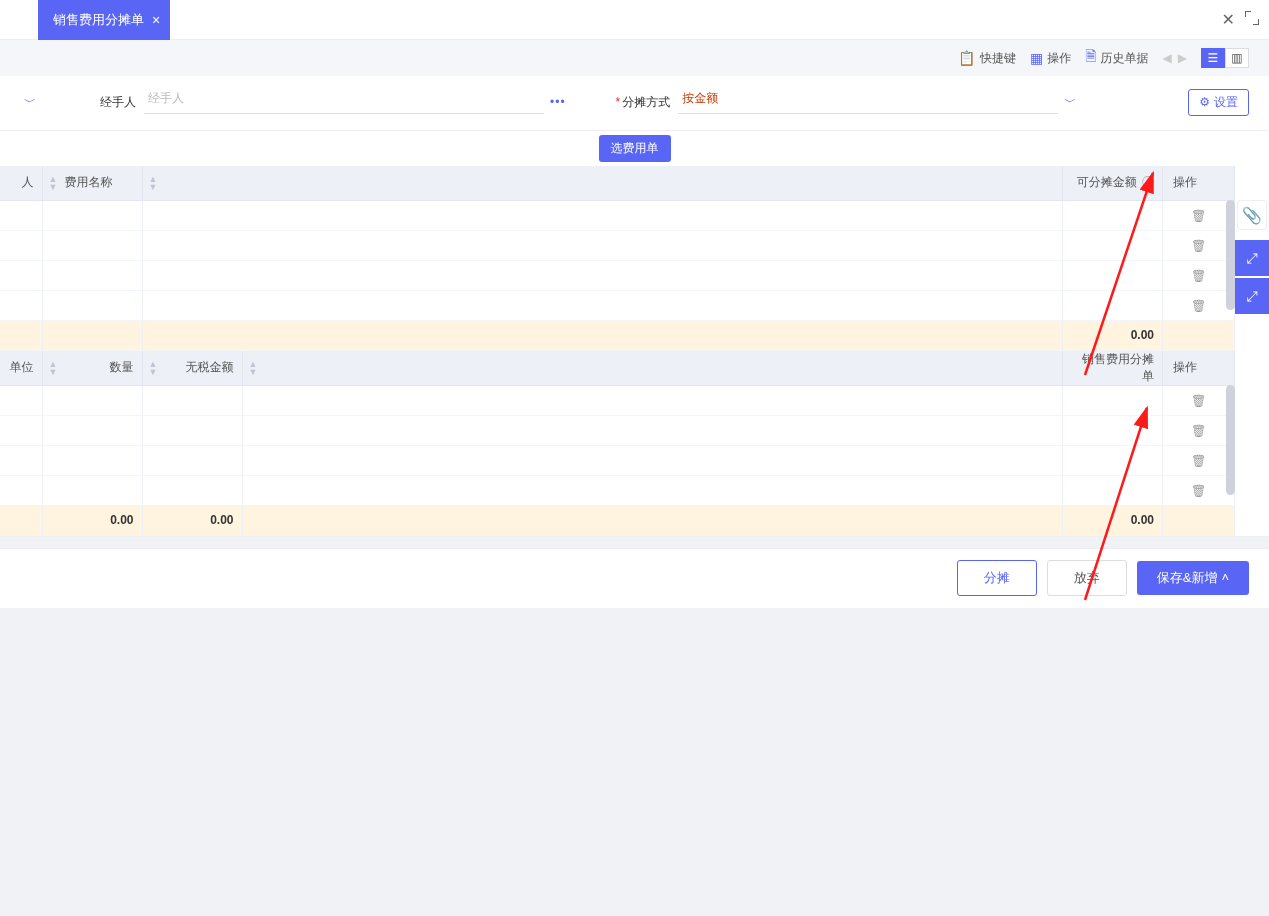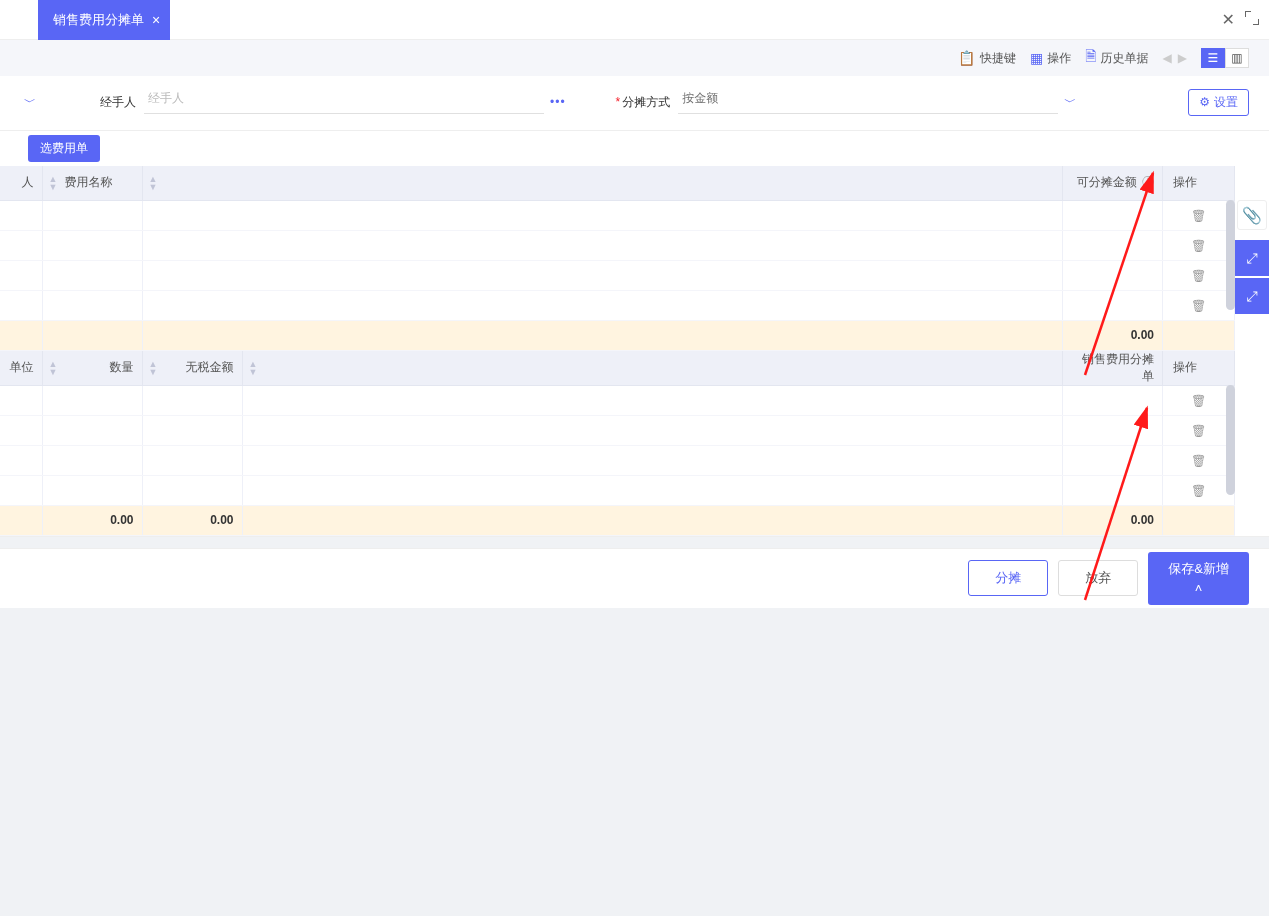--- a/index.html
+++ b/index.html
@@ -63,35 +63,35 @@
   display: flex;
   align-items: center;
   border-bottom: 1px solid #eee;
   position: relative;
 }
 .chev-down { width: 20px; color: #5966f5; cursor:pointer; font-size: 12px; display:inline-flex; align-items:center; justify-content:center; }
 .ff { display:flex; align-items:center; }
 .ff.label-left { margin-left: 60px; }
 .ff .label { width: auto; margin-right: 8px; color:#333; }
 .ff .req { color: #f5222d; margin-right: 2px; }
-.ff .input { border:none; border-bottom:1px solid #e0e0e0; height: 24px; padding: 0 4px; color:#737373; background:transparent; }
+.ff .input { border:none; border-bottom:1px solid #e0e0e0; height: 24px; padding: 0 4px; color:#c2410c; background:transparent; }
 .ff .input.placeholder { color:#bbb; }
 .ff .input.wide1 { width: 400px; }
 .ff .input.wide2 { width: 380px; }
 .ff .more { color:#5966f5; letter-spacing:1px; margin-left:6px; cursor:pointer; }
 .ff .dd { margin-left:6px; color:#5966f5; cursor:pointer; }
 .form-bar .right { position:absolute; right:20px; }
 .btn-outline { border:1px solid #5966f5; color:#5966f5; background:#fff; padding:4px 10px; border-radius:3px; cursor:pointer; display:inline-flex; align-items:center; gap:4px; font-size:12px; }
 .gear-icon::before { content:"\2699"; }
 
 .section {
   background:#fff;
   position:relative;
 }
-.section-top { display:flex; justify-content:flex-start; padding:4px 28px 4px; background:#fff; }
+.section-top { display:flex; justify-content:center; padding:4px 28px 4px; background:#fff; }
 .btn-primary {
   background:#5966f5; color:#fff; border:none; border-radius:3px; padding:5px 12px; cursor:pointer; font-size:12px;
 }
 .table { width:100%; border-collapse:collapse; table-layout:fixed; }
 .table th {
   background:#eef0f8; font-weight:normal; color:#555; font-size:12px; height:34px; border-right:1px solid #e3e6f0; border-bottom:1px solid #e3e6f0; text-align:right; padding:0 8px;
   position:relative;
 }
 .table th.left { text-align:left; }
 .table th .sort { color:#c0c4d6; font-size:9px; position:absolute; left:6px; top:50%; transform:translateY(-50%); line-height:8px;}
@@ -109,21 +109,21 @@
 }
 .right-rail .clip { width:30px; height:30px; background:#fff; border:1px solid #eee; display:flex; align-items:center; justify-content:center; color:#888; cursor:pointer; border-radius:3px; margin-bottom:10px; font-size:16px; }
 .right-rail .sq { width:34px; height:36px; background:#5966f5; color:#fff; display:flex; align-items:center; justify-content:center; font-size:14px; margin-bottom:2px; cursor:pointer; }
 
 .footer {
   position:absolute; bottom:0; left:0; right:0; height:60px; background:#fff; border-top:1px solid #eee;
   display:flex; align-items:center; justify-content:flex-end; padding:0 20px; gap:10px;
 }
 .btn-ghost { background:#fff; border:1px solid #ddd; color:#555; padding:8px 26px; border-radius:3px; cursor:pointer; font-size:13px; }
 .btn-ghost.blue { border-color:#5966f5; color:#5966f5; }
-.btn-solid { background:#5966f5; color:#fff; border:none; padding:8px 20px; border-radius:3px; cursor:pointer; font-size:13px; display:flex; align-items:center; gap:4px;flex-direction:column; }
+.btn-solid { background:#5966f5; color:#fff; border:none; padding:8px 20px; border-radius:3px; cursor:pointer; font-size:13px; display:flex; align-items:center; gap:4px; }
 .chev-up { display:inline-block; transform:translateY(-1px); }
 .arrow-annot { position:absolute; pointer-events:none; }
 .arrow-annot svg { overflow:visible; }
 
 .table-wrap { position:relative; margin-right:34px; }
 .table-wrap .vscroll { position:absolute; right:0; top:0; width:9px; height:100%; background:transparent; }
 .table-wrap .vscroll .thumb { position:absolute; right:0; width:9px; background:#cfd2dc; border-radius:5px; }
 
 .memo-block { background:#fff; height:60px; border-bottom:1px solid #eee; }
 .content { position:relative; }

